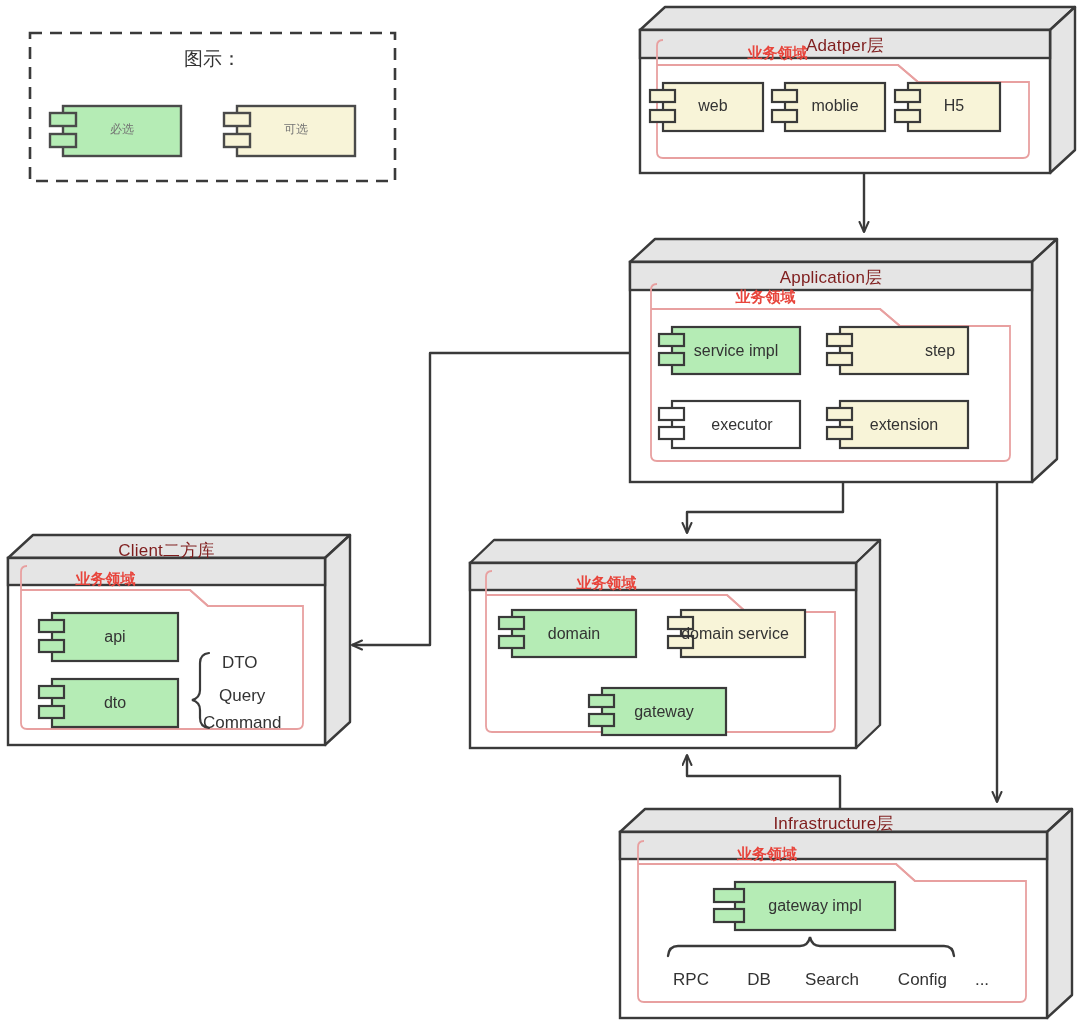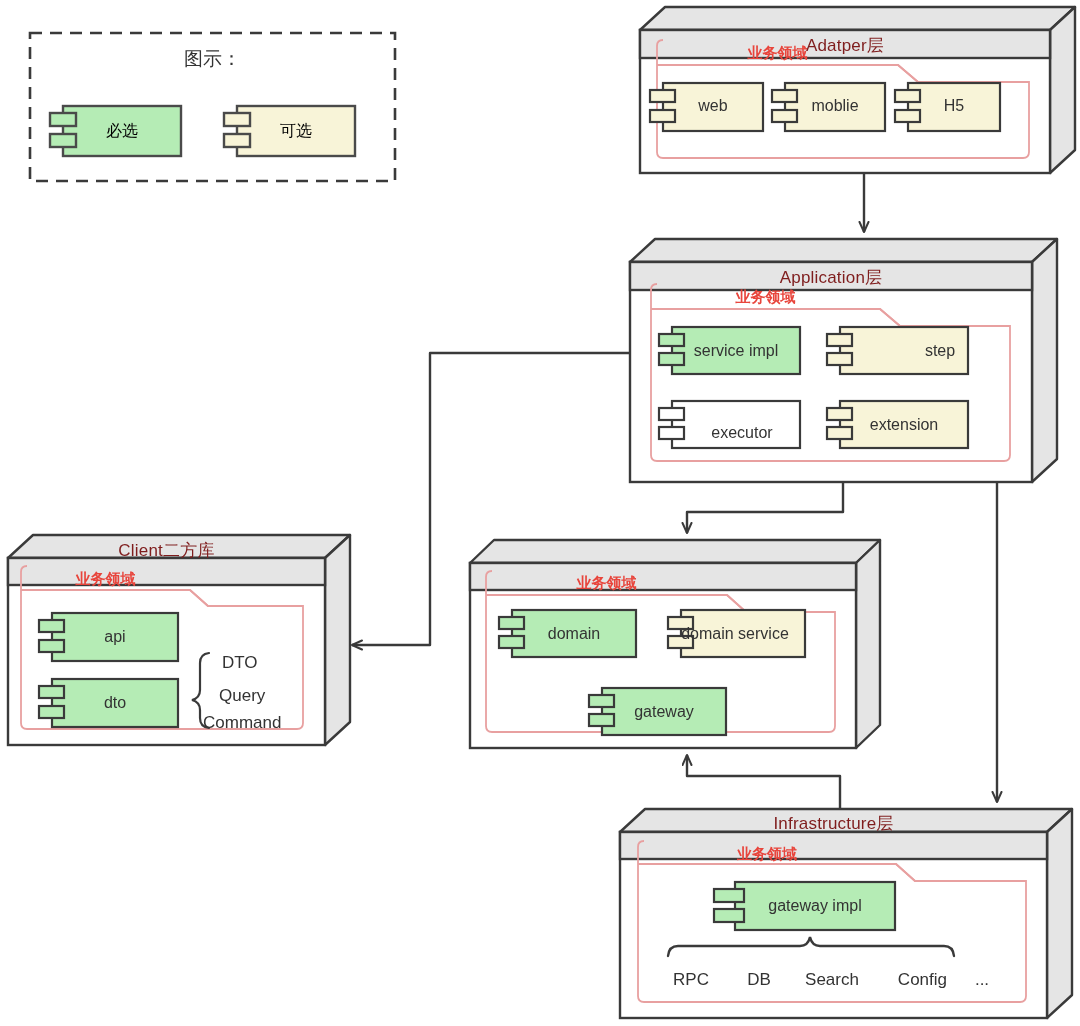--- a/index.html
+++ b/index.html
@@ -15,21 +15,21 @@
     font-size:17px;color:#7f1d1d;letter-spacing:.2px;
     text-align:center;
   }
   .domain-title{
     font-size:15px;font-weight:bold;color:#e8453c;text-align:center;
   }
   .comp-label{
     font-size:16px;color:#333;text-align:center;
   }
   .legend-title{font-size:19px;color:#333;text-align:center;}
-  .legend-label{font-size:16px;color:#000000;text-align:center;}
+  .legend-label{font-size:12px;color:#737373;text-align:center;}
   .brace-item{font-size:17px;color:#333;}
   .infra-item{font-size:17px;color:#333;text-align:center;margin-left:15px;}
 </style>
 </head>
 <body>
 
 <div id="stage">
 
   <svg class="layer" viewBox="0 0 1080 1026">
     <defs>
@@ -198,21 +198,21 @@
   <div class="txt layer-title" style="left:640px;top:34px;width:410px;">Adatper层</div>
   <div class="txt domain-title" style="left:657px;top:44px;width:241px;">业务领域</div>
   <div class="txt comp-label" style="left:663px;top:97px;width:100px;">web</div>
   <div class="txt comp-label" style="left:785px;top:97px;width:100px;">moblie</div>
   <div class="txt comp-label" style="left:908px;top:97px;width:92px;">H5</div>
 
   <div class="txt layer-title" style="left:630px;top:266px;width:402px;">Application层</div>
   <div class="txt domain-title" style="left:651px;top:288px;width:229px;">业务领域</div>
   <div class="txt comp-label" style="left:672px;top:342px;width:128px;">service impl</div>
   <div class="txt comp-label" style="left:876px;top:342px;width:128px;">step</div>
-  <div class="txt comp-label" style="left:678px;top:416px;width:128px;margin-top:8px;">executor</div>
+  <div class="txt comp-label" style="left:678px;top:416px;width:128px;">executor</div>
   <div class="txt comp-label" style="left:840px;top:416px;width:128px;">extension</div>
 
   <div class="txt layer-title" style="left:8px;top:539px;width:317px;">Client二方库</div>
   <div class="txt domain-title" style="left:21px;top:570px;width:169px;">业务领域</div>
   <div class="txt comp-label" style="left:52px;top:628px;width:126px;">api</div>
   <div class="txt comp-label" style="left:52px;top:694px;width:126px;">dto</div>
   <div class="txt brace-item" style="left:222px;top:653px;">DTO</div>
   <div class="txt brace-item" style="left:219px;top:686px;">Query</div>
   <div class="txt brace-item" style="left:203px;top:713px;">Command</div>
 

